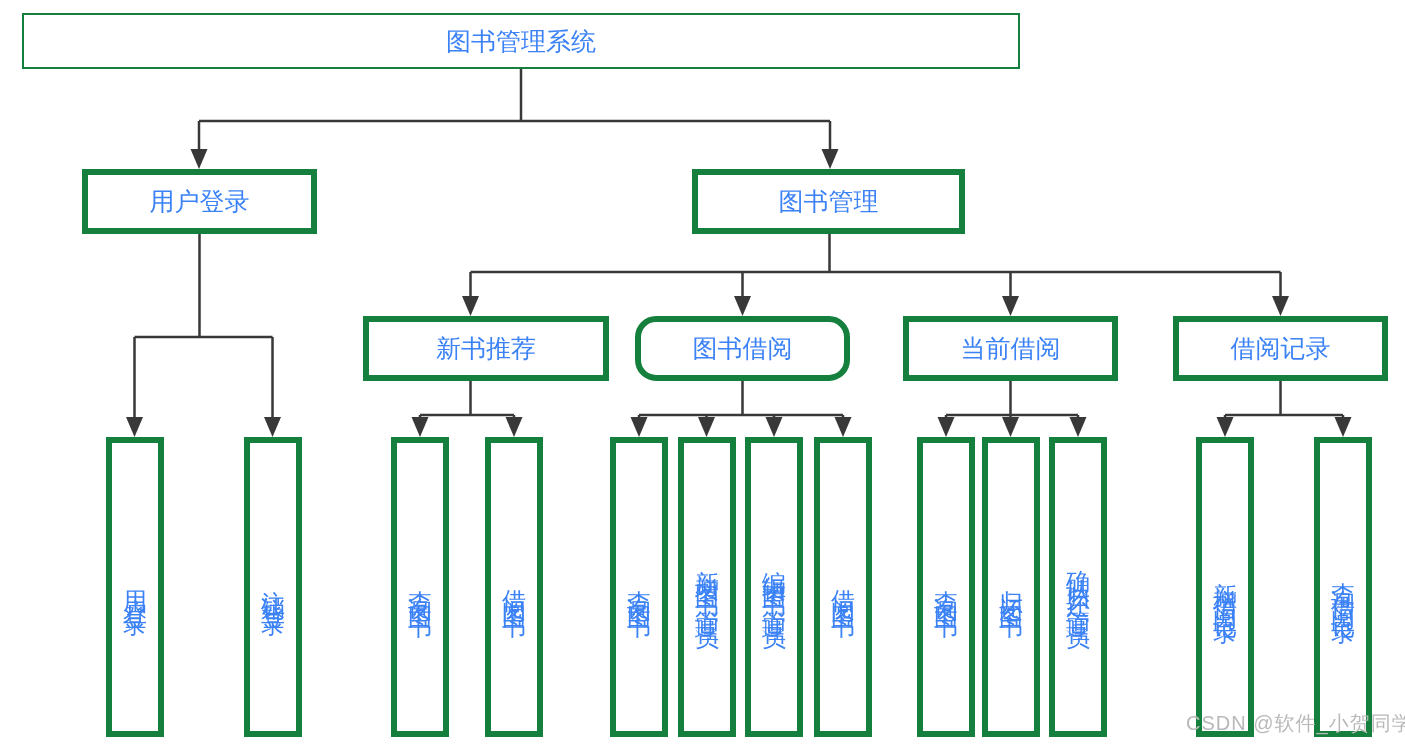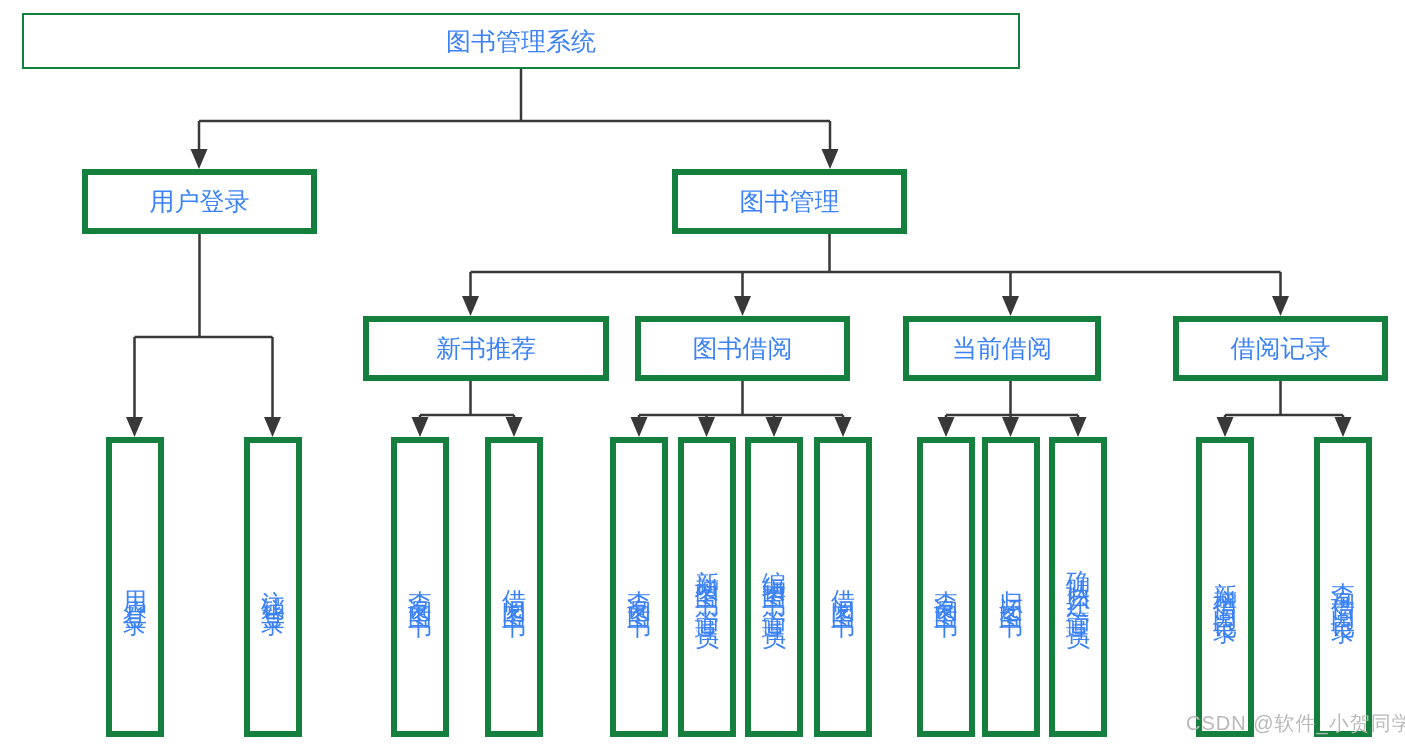--- a/index.html
+++ b/index.html
@@ -96,31 +96,31 @@
       <polygon points="1334.5,417 1351.5,417 1343,437" fill="#383838"></polygon>
     </svg>
 
   <div class="node root" style="left:22px; top:13px; width:998px; height:56px;">
     <span>图书管理系统</span>
   </div>
 
   <div class="node branch" style="left:82px; top:169px; width:235px; height:65px;">
     <span>用户登录</span>
   </div>
-  <div class="node branch" style="left:672px; top:169px; width:235px; height:65px;">
+  <div class="node branch" style="left:692px; top:169px; width:273px; height:65px;">
     <span>图书管理</span>
   </div>
 
   <div class="node branch" style="left:363px; top:316px; width:246px; height:65px;">
     <span>新书推荐</span>
   </div>
-  <div class="node branch" style="left:635px; top:316px; width:215px; height:65px;">
+  <div class="node branch" style="left:635px; top:316px; width:215px; height:65px;border-radius:21px;">
     <span>图书借阅</span>
   </div>
-  <div class="node branch" style="left:903px; top:316px; width:198px; height:65px;">
+  <div class="node branch" style="left:903px; top:316px; width:215px; height:65px;">
     <span>当前借阅</span>
   </div>
   <div class="node branch" style="left:1173px; top:316px; width:215px; height:65px;">
     <span>借阅记录</span>
   </div>
 
   <div class="node leaf" style="left:106px; top:437px; width:58px; height:300px;">
     <span class="vtext">用户登录</span>
   </div>
   <div class="node leaf" style="left:244px; top:437px; width:58px; height:300px;">

